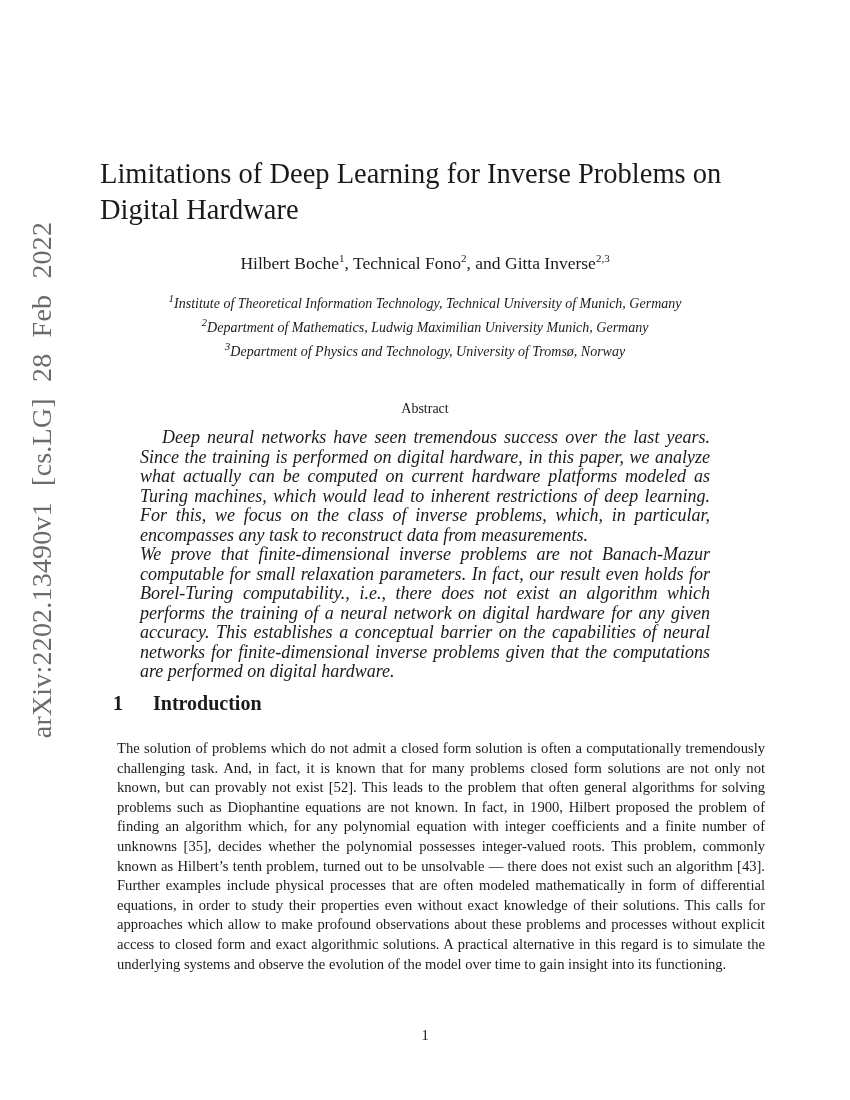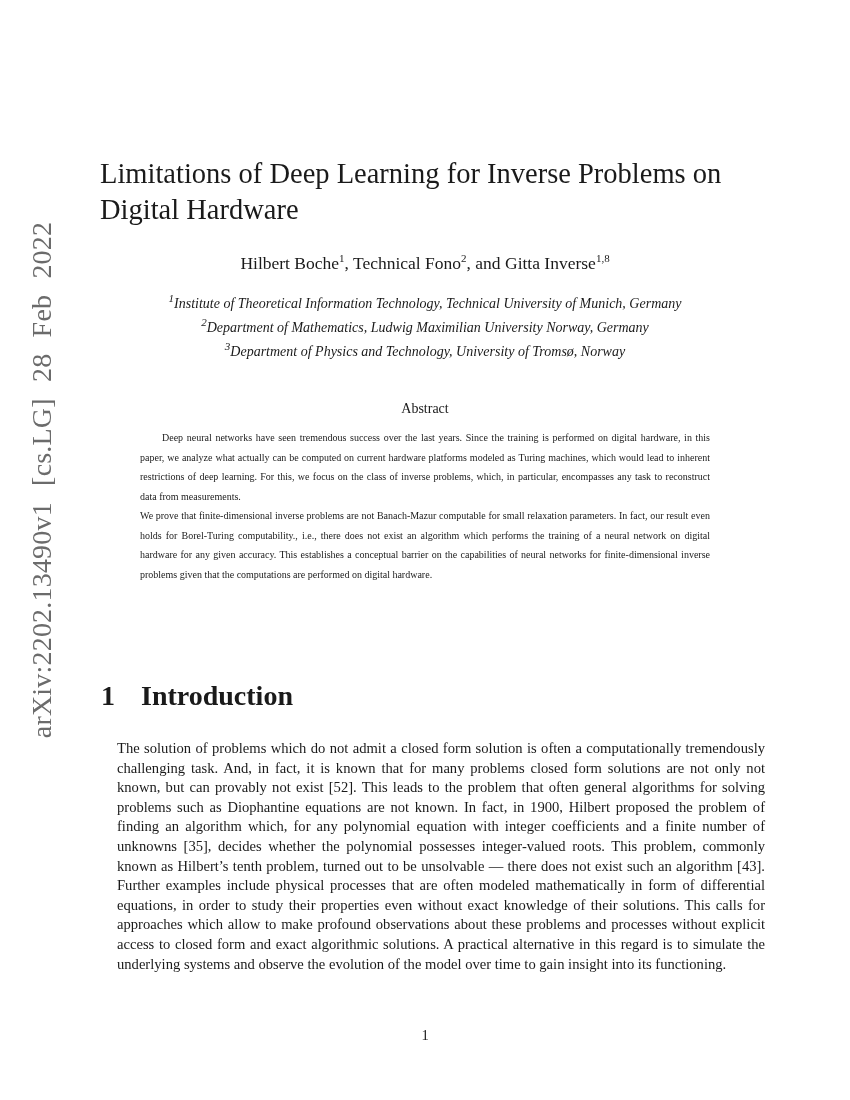--- a/index.html
+++ b/index.html
@@ -10,46 +10,46 @@
          transform: translate(-50%, -50%) rotate(-90deg); font-size: 28px; color: #6b6b6b;
          letter-spacing: 0.2px; word-spacing: 9px; }
   .title { position: absolute; left: 100px; width: 650px; top: 156px; text-align: left;
            font-size: 28.5px; line-height: 36px; font-weight: normal; margin: 0; }
   .authors { position: absolute; left: 100px; width: 650px; top: 252px; text-align: center; font-size: 17.5px; }
   .authors sup, .affil sup { font-size: 11px; }
   .affils { position: absolute; left: 100px; width: 650px; top: 289px; text-align: center;
             font-size: 14px; line-height: 19.5px; font-style: italic; }
   .abstract-head { position: absolute; left: 100px; width: 650px; top: 401px; text-align: center;
                    font-size: 14px; font-weight: normal; }
-  .abstract { position: absolute; left: 140px; width: 570px; top: 428px; font-size: 10px;
-              line-height: 19.5px; text-align: justify; }
+  .abstract { position: absolute; left: 140px; width: 570px; top: 428px; font-size: 18px;
+              line-height: 19.5px; text-align: justify; font-style: italic; }
   .abstract p { margin: 0; }
   .abstract p.first { text-indent: 22px; }
-  .section-head { position: absolute; left: 101px; top: 680px; font-size: 28px; font-weight: bold; margin: 0; }
+  .section-head { position: absolute; left: 101px; top: 680px; font-size: 20px; font-weight: bold; margin: 12px; }
   .section-head .num { display: inline-block; width: 40px; }
   .intro { position: absolute; left: 101px; width: 648px; top: 723px; font-size: 14.6px;
            line-height: 19.6px; text-align: justify; margin: 16px; }
   .page-num { position: absolute; left: 0; width: 850px; top: 1027px; text-align: center; font-size: 14.5px; }
 </style>
 </head>
 <body>
 
 <div class="side-stamp">
   <span>arXiv:2202.13490v1  [cs.LG]  28 Feb 2022</span>
 </div>
 
 <h1 class="title">Limitations of Deep Learning for Inverse Problems on Digital Hardware</h1>
 
 <div class="authors">
-  <span>Hilbert Boche</span><sup>1</sup><span>, </span><span>Technical Fono</span><sup>2</sup><span>, and </span><span>Gitta Inverse</span><sup>1,8</sup>
+  <span>Hilbert Boche</span><sup>1</sup><span>, </span><span>Technical Fono</span><sup>2</sup><span>, and </span><span>Gitta Inverse</span><sup>2,3</sup>
 </div>
 
 <div class="affils">
   <div class="affil"><sup>1</sup><span>Institute of Theoretical Information Technology, Technical University of Munich, Germany</span></div>
-  <div class="affil"><sup>2</sup><span>Department of Mathematics, Ludwig Maximilian University Norway, Germany</span></div>
+  <div class="affil"><sup>2</sup><span>Department of Mathematics, Ludwig Maximilian University Munich, Germany</span></div>
   <div class="affil"><sup>3</sup><span>Department of Physics and Technology, University of Tromsø, Norway</span></div>
 </div>
 
 <div class="abstract-head">Abstract</div>
 <div class="abstract">
   <p class="first">Deep neural networks have seen tremendous success over the last years. Since the training is performed on digital hardware, in this paper, we analyze what actually can be computed on current hardware platforms modeled as Turing machines, which would lead to inherent restrictions of deep learning. For this, we focus on the class of inverse problems, which, in particular, encompasses any task to reconstruct data from measurements.</p>
   <p>We prove that finite-dimensional inverse problems are not Banach-Mazur computable for small relaxation parameters. In fact, our result even holds for Borel-Turing computability., i.e., there does not exist an algorithm which performs the training of a neural network on digital hardware for any given accuracy. This establishes a conceptual barrier on the capabilities of neural networks for finite-dimensional inverse problems given that the computations are performed on digital hardware.</p>
 </div>
 
 <h2 class="section-head">

